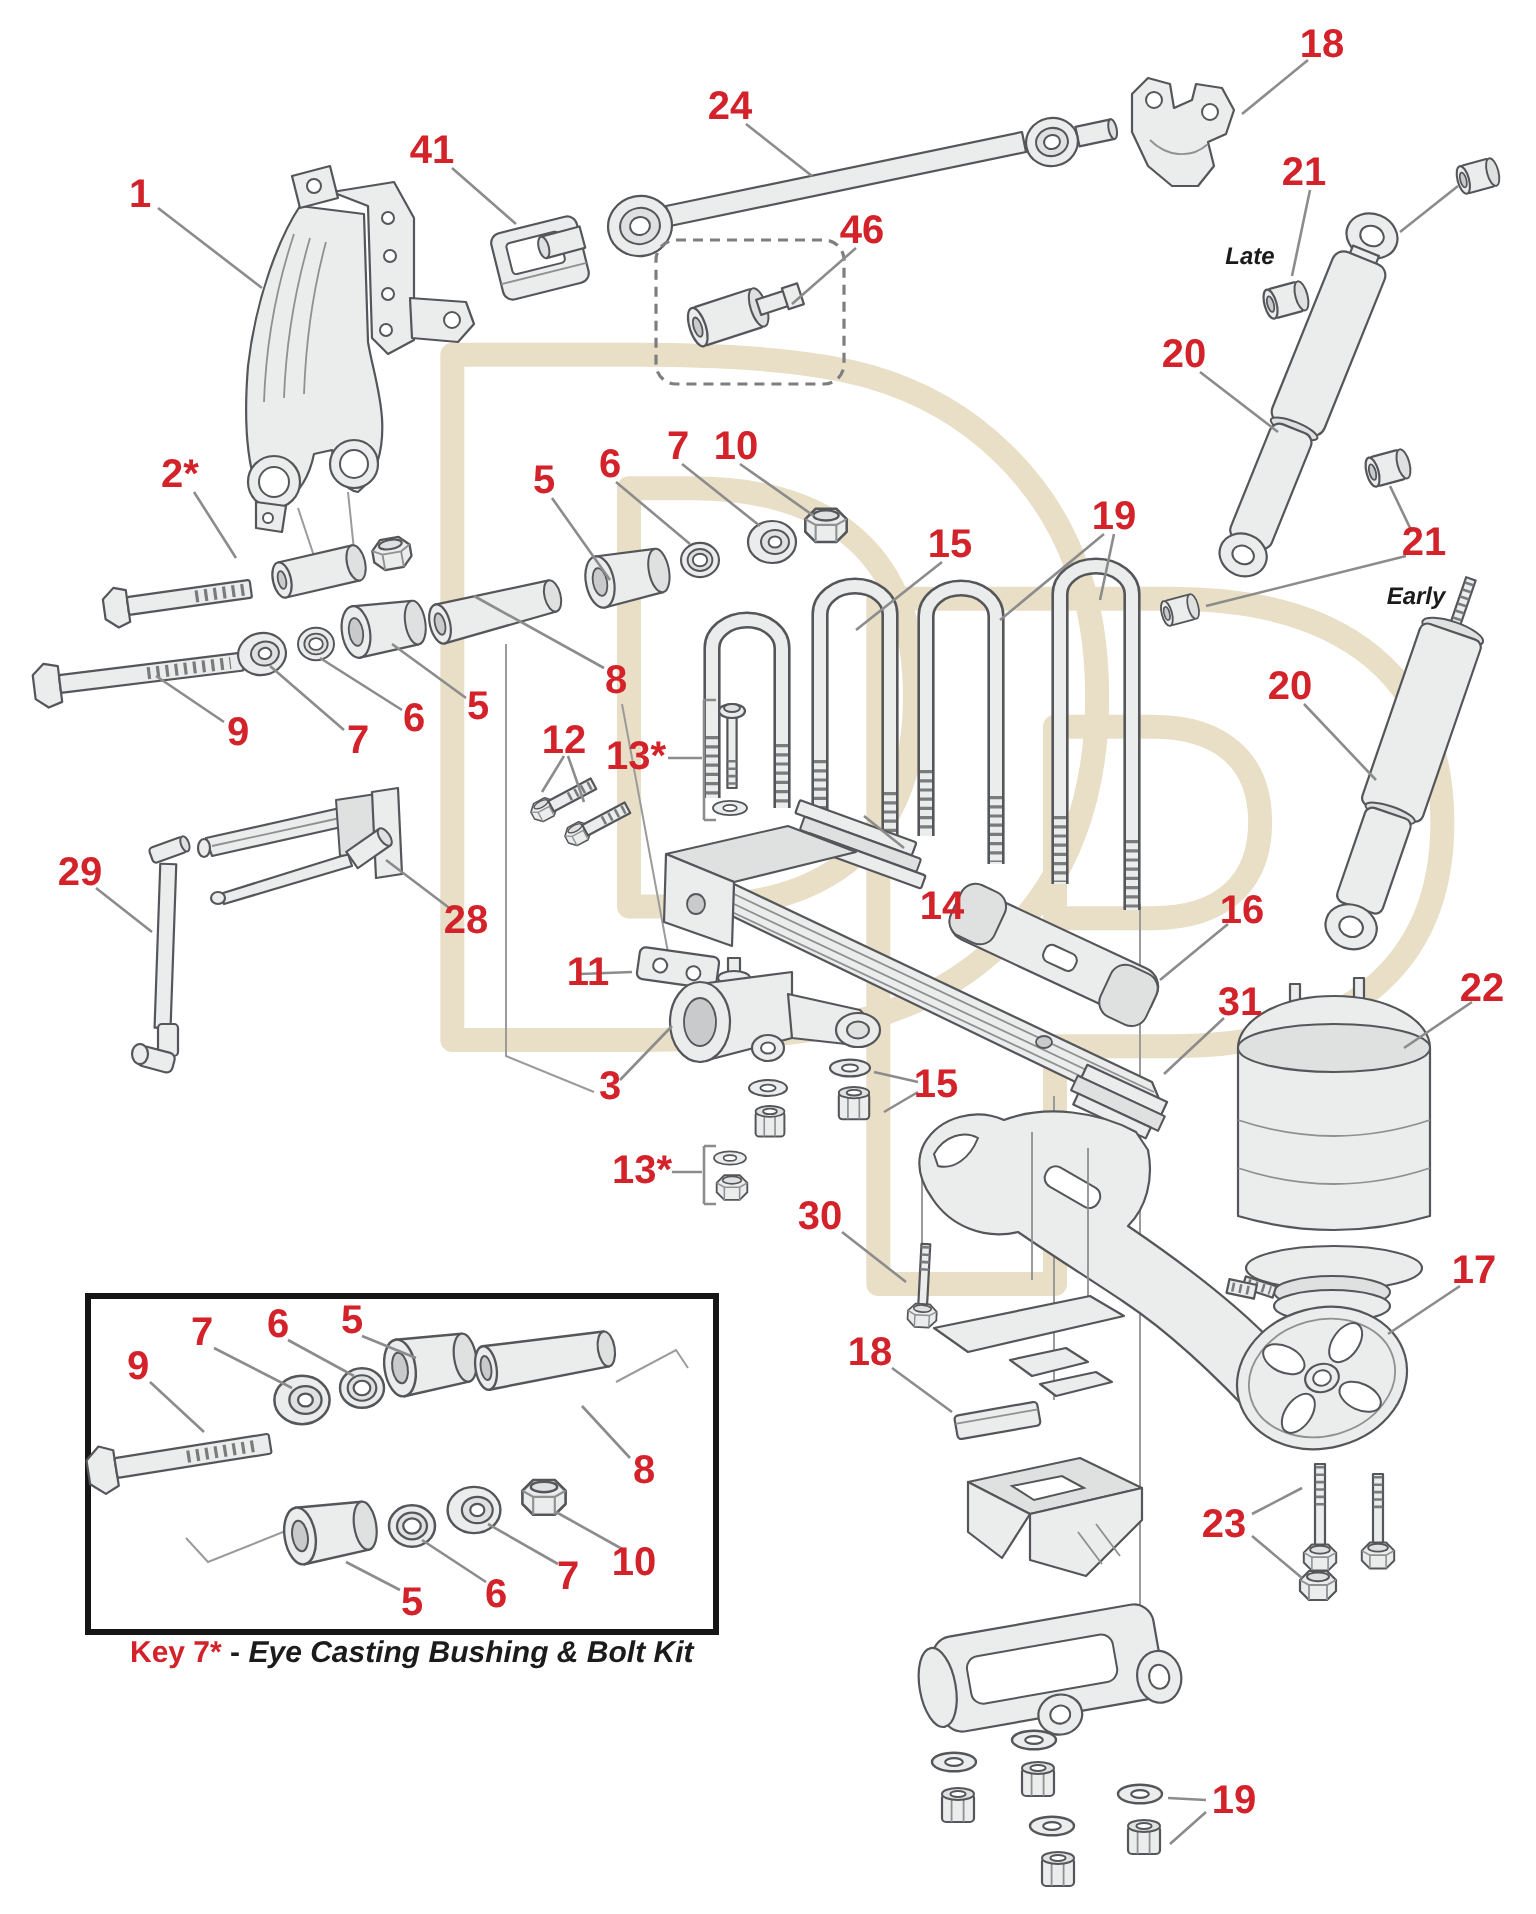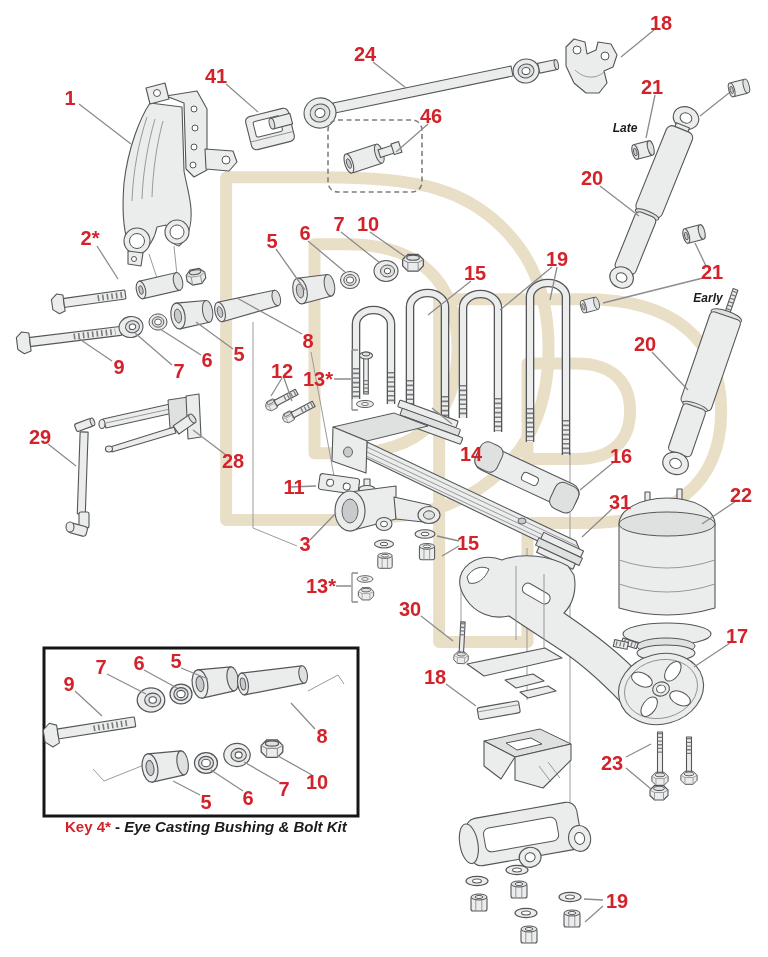--- a/index.html
+++ b/index.html
@@ -532,16 +532,16 @@
       <div class="callout" style="left: 284px; top: 789px;">7</div>
       <div class="callout" style="left: 317px; top: 782px;">10</div>
     </div>
 
 <div id="annotation-layer">
       <div class="variant-note" style="left: 625px; top: 128px;">Late</div>
       <div class="variant-note" style="left: 708px; top: 298px; text-align: center;">Early</div>
     </div>
 
 <div class="inset-caption">
-  <span class="caption-key">Key 4*</span><span> - </span><span class="caption-title">Eye Casting Bushing &amp; Bolt Kit</span>
+  <span class="caption-key">Key 7*</span><span> - </span><span class="caption-title">Eye Casting Bushing &amp; Bolt Kit</span>
 </div>
 
 </div>
 
 </body></html>

